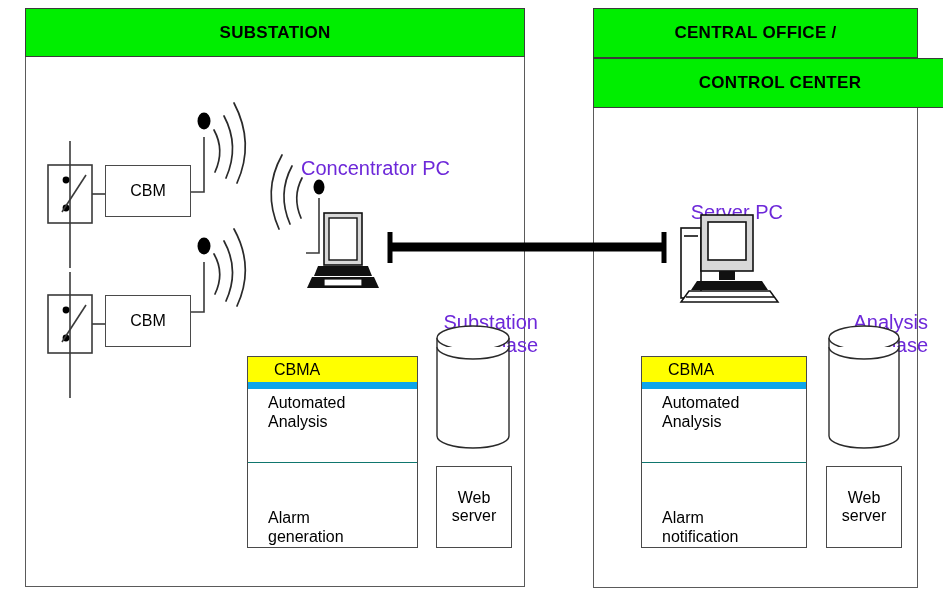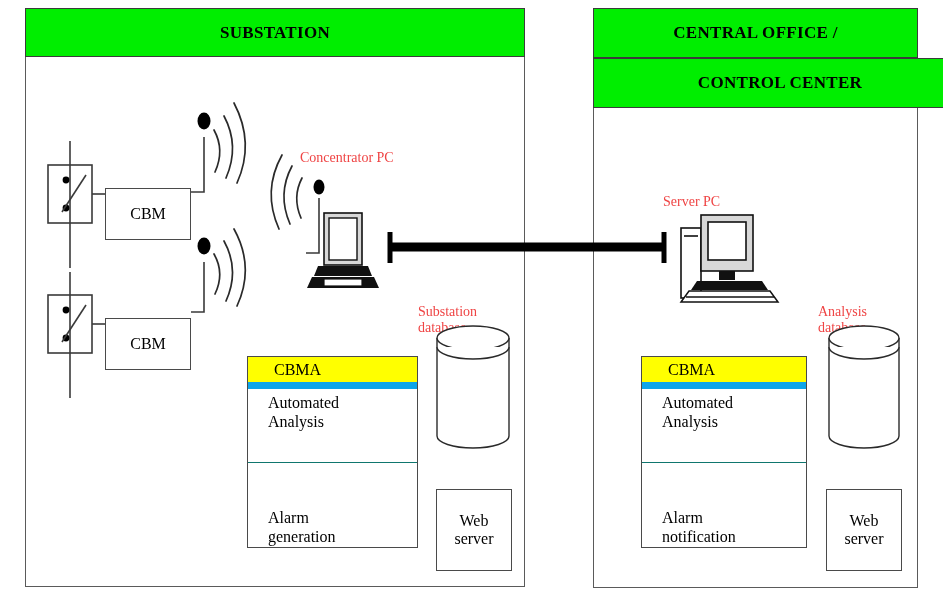--- a/index.html
+++ b/index.html
@@ -5,21 +5,20 @@
   html,body{margin:0;padding:0;background:#ffffff;}
   body{
     font-family:"Liberation Sans", sans-serif;
     -webkit-font-smoothing:antialiased;
   }
   #canvas{
     position:relative;
     width:943px;height:610px;
     background:#ffffff;
     overflow:hidden;
-    font-family:Liberation Serif, serif;
   }
 
   
   .panel{
     position:absolute;
     border:1px solid #5a5a5a;
     background:#ffffff;
     box-sizing:border-box;
   }
   .panel-head{
@@ -37,21 +36,21 @@
   
   .box{
     position:absolute;
     box-sizing:border-box;
     border:1px solid #4a4a4a;
     background:#ffffff;
   }
   .box-label{
     display:flex;align-items:center;justify-content:center;
     font-size:16px;color:#000;font-weight:500;
-    text-align:center;line-height:1.12;margin-top:23px;
+    text-align:center;line-height:1.12;
   }
 
   
   .cbma{
     position:absolute;
     box-sizing:border-box;
     border:1px solid #4a4a4a;
     background:#fff;
     display:flex;flex-direction:column;
   }
@@ -74,23 +73,23 @@
     border-bottom:1px solid #0f766e;
     flex:0 0 74px;
     align-items:flex-start;
     padding-top:5px;
   }
   .cbma-cell.bot{flex:1 1 auto;}
 
   
   .txt{
     position:absolute;
-    font-size:14px;color:#ef4444;
+    font-size:20px;color:#6d28d9;
     line-height:1.18;
-    text-align:left;
+    text-align:right;
     white-space:pre-line;
   }
 
   
   svg.layer{position:absolute;left:0;top:0;width:943px;height:610px;overflow:visible;}
   .ln{stroke:#3a3a3a;stroke-width:1.6;fill:none;}
   .wave{stroke:#2a2a2a;stroke-width:1.7;fill:none;stroke-linecap:round;}
   .dot{fill:#000;}
   .thicklink{stroke:#000;stroke-width:9;fill:none;}
   .cap{stroke:#000;stroke-width:5;fill:none;}

